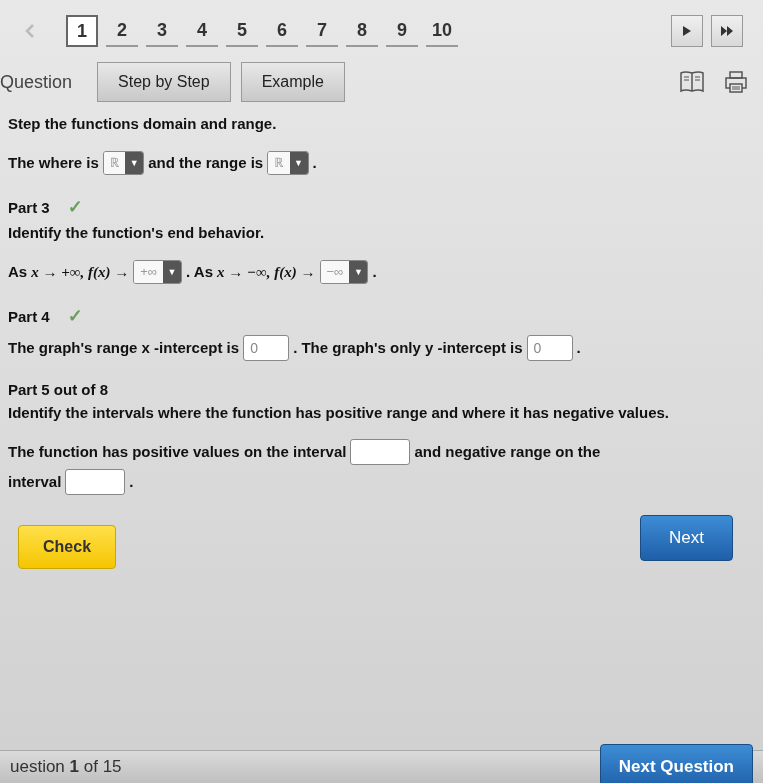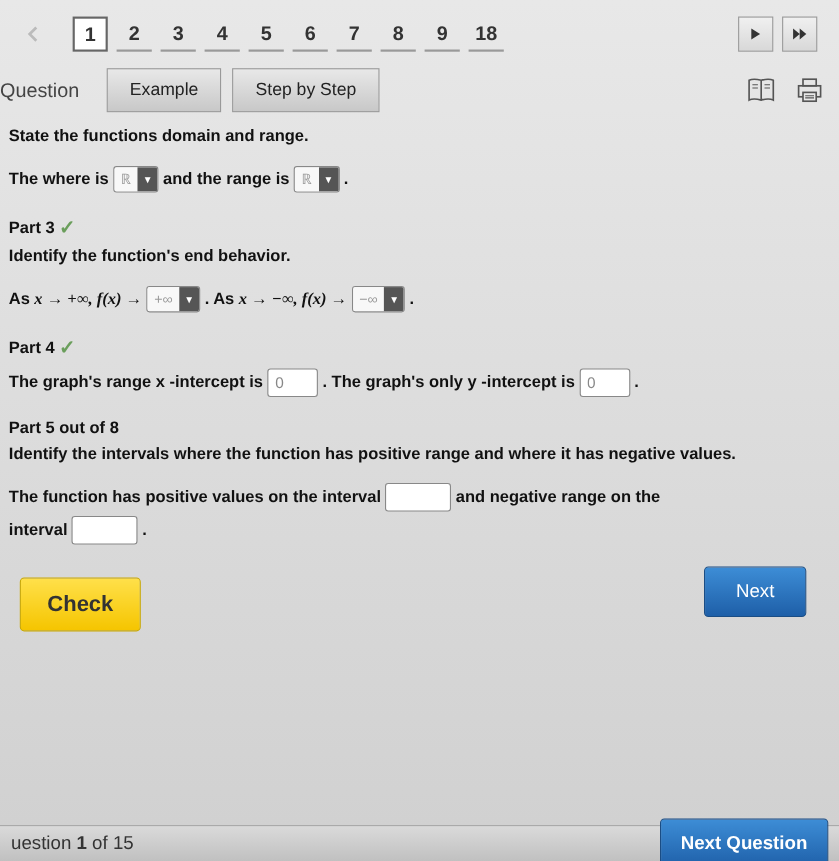--- a/index.html
+++ b/index.html
@@ -93,21 +93,21 @@
   color: #555;
 }
 .content {
   padding: 8px 10px 10px 8px;
   font-size: 15px;
   color: #111;
 }
 .section { margin-bottom: 18px; }
 .instruction { font-weight: bold; margin-bottom: 16px; font-size: 15px; }
 .line { font-weight: bold; font-size: 15px; display: flex; align-items: center; flex-wrap: wrap; gap: 4px; line-height: 2; }
-.part-hdr { font-weight: bold; font-size: 15px; display: flex; align-items: center; gap: 4px; margin-bottom: 6px; }
+.part-hdr { font-weight: bold; font-size: 15px; display: flex; align-items: center; gap: 18px; margin-bottom: 6px; }
 .check-mark { color: #6a9e5b; font-size: 18px; font-weight: bold; }
 .dropdown {
   display: inline-flex;
   align-items: center;
   border: 1px solid #888;
   background: #f0f0f0;
   height: 24px;
   border-radius: 3px;
   overflow: hidden;
   vertical-align: middle;
@@ -142,21 +142,21 @@
   font-size: 14px;
   border-radius: 3px;
   color: #888;
   vertical-align: middle;
 }
 .check-btn {
   background: linear-gradient(to bottom, #ffe04a, #f5c500);
   border: 1px solid #c9a800;
   border-radius: 4px;
   padding: 12px 24px;
-  font-size: 20px;
+  font-size: 16px;
   font-weight: bold;
   color: #333;
   cursor: pointer;
   margin-top: 10px;
   margin-left: 10px;
 }
 .next-btn {
   background: linear-gradient(to bottom, #3d8dd6, #1e5fa8);
   border: 1px solid #1a4d85;
   border-radius: 4px;
@@ -211,39 +211,39 @@
   <div style="width:10px"></div>
   <div class="page-num active">1</div>
   <div class="page-num">2</div>
   <div class="page-num">3</div>
   <div class="page-num">4</div>
   <div class="page-num">5</div>
   <div class="page-num">6</div>
   <div class="page-num">7</div>
   <div class="page-num">8</div>
   <div class="page-num">9</div>
-  <div class="page-num">18</div>
+  <div class="page-num">10</div>
   <div class="right-controls">
     <div class="ctrl-btn">
       <svg width="14" height="14" viewBox="0 0 14 14">
           <path d="M3 2 L11 7 L3 12 Z" fill="#333"></path>
         </svg>
     </div>
     <div class="ctrl-btn">
       <svg width="16" height="14" viewBox="0 0 16 14">
           <path d="M2 2 L8 7 L2 12 Z M8 2 L14 7 L8 12 Z" fill="#333"></path>
         </svg>
     </div>
   </div>
 </div>
 
 <div class="tab-row">
   <span class="tab-label">Question</span>
+  <button class="tab-btn">Step by Step</button>
   <button class="tab-btn">Example</button>
-  <button class="tab-btn">Step by Step</button>
   <div class="tab-icons">
     <div class="icon-box">
       <svg width="28" height="26" viewBox="0 0 28 26">
           <path d="M3 4 Q7 2 14 4 Q21 2 25 4 L25 22 Q21 20 14 22 Q7 20 3 22 Z M14 4 L14 22" fill="none" stroke="#555" stroke-width="1.5"></path>
           <line x1="6" y1="8" x2="11" y2="8" stroke="#555"></line>
           <line x1="6" y1="11" x2="11" y2="11" stroke="#555"></line>
           <line x1="17" y1="8" x2="22" y2="8" stroke="#555"></line>
           <line x1="17" y1="11" x2="22" y2="11" stroke="#555"></line>
         </svg>
     </div>
@@ -255,21 +255,21 @@
           <line x1="10" y1="18" x2="18" y2="18" stroke="#555"></line>
           <line x1="10" y1="20" x2="18" y2="20" stroke="#555"></line>
         </svg>
     </div>
   </div>
 </div>
 
 <div class="content">
 
   <div class="section">
-    <div class="instruction">State the functions domain and range.</div>
+    <div class="instruction">Step the functions domain and range.</div>
     <div class="line">
       <span>The where is</span>
       <span class="dropdown">
         <span class="val">ℝ</span>
         <span class="arrow">▼</span>
       </span>
       <span>and the range is</span>
       <span class="dropdown">
         <span class="val">ℝ</span>
         <span class="arrow">▼</span>

